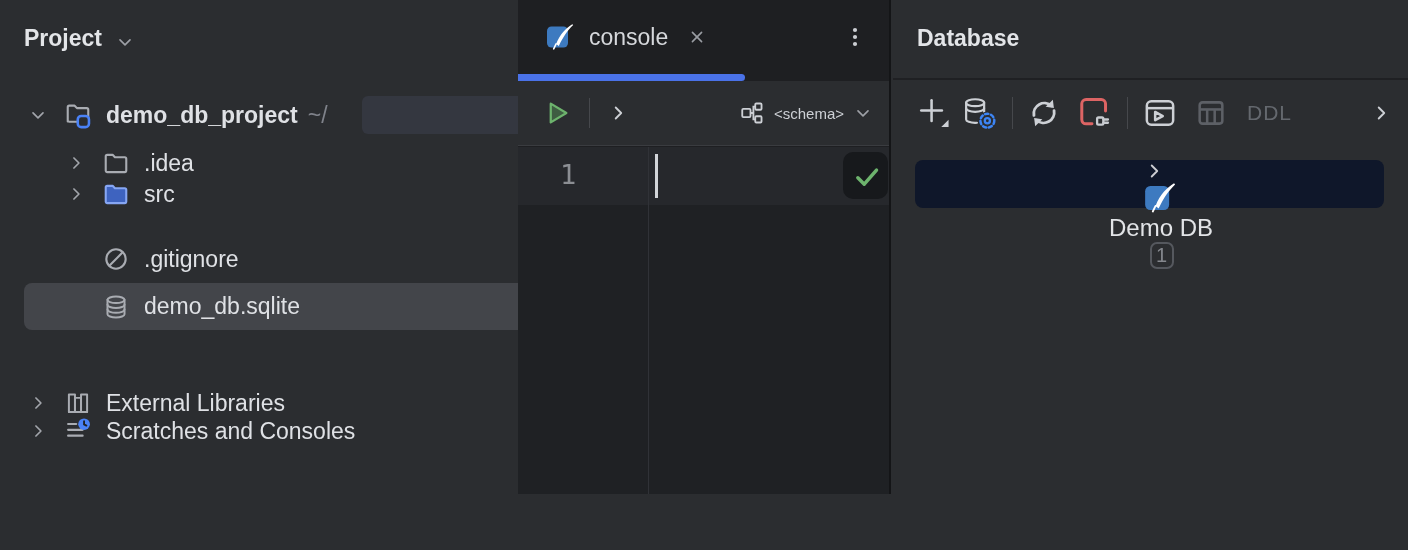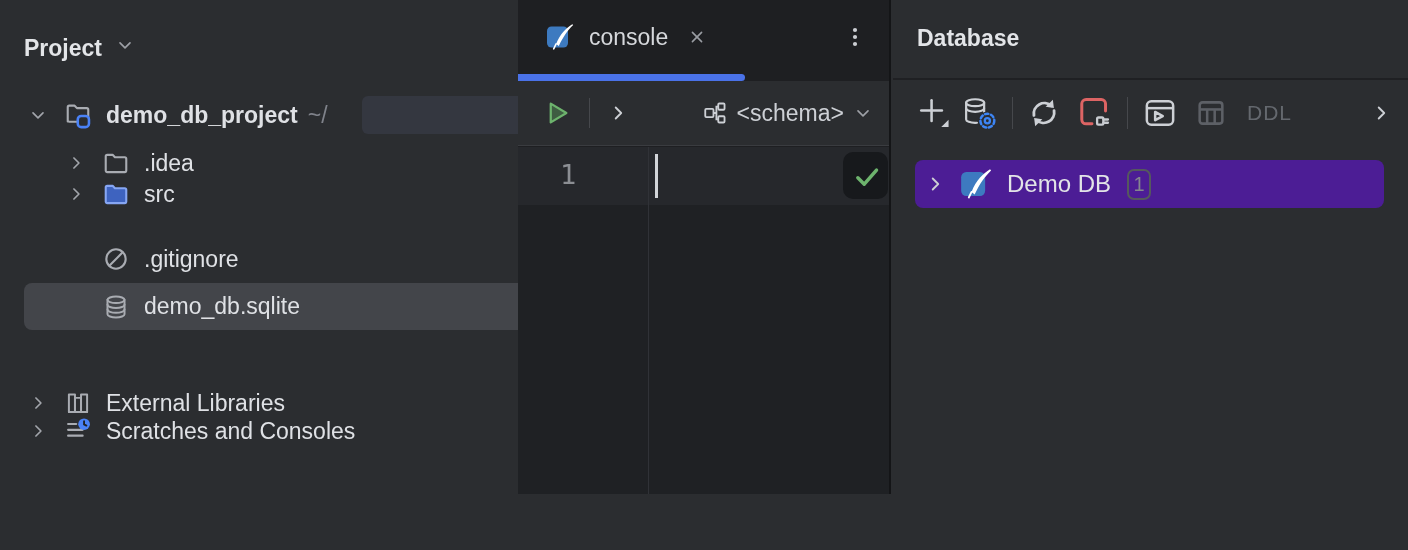--- a/index.html
+++ b/index.html
@@ -3,21 +3,21 @@
 <meta charset="utf-8">
 <style>
   html,body{margin:0;padding:0;background:#1e1f22;}
   .root{position:relative;width:1408px;height:550px;overflow:hidden;
         font-family:"Liberation Sans",sans-serif;background:#2b2d30;
         -webkit-font-smoothing:antialiased;}
   svg{display:block;}
 
   
   .panel-left{position:absolute;left:0;top:0;width:518px;height:550px;background:#2b2d30;}
-  .pp-header{position:absolute;left:24px;top:35px;display:flex;align-items:flex-start;gap:13px;}
+  .pp-header{position:absolute;left:24px;top:25px;display:flex;align-items:flex-end;gap:13px;}
   .pp-title{font-size:23px;font-weight:700;color:#e3e5e8;}
   .hdr-chev{color:#9da0a6;}
   .trow{position:absolute;left:0;width:518px;height:46px;display:flex;align-items:center;color:#dfe1e5;font-size:23px;}
   .chevbox{width:24px;display:flex;justify-content:center;flex:none;color:#a2a5ab;}
   .ibox{width:28px;height:28px;margin-left:14px;flex:none;color:#a9acb2;}
   .tlabel{margin-left:14px;white-space:nowrap;}
   .ind-root{padding-left:26px;text-align:center;}
   .ind-1{padding-left:64px;}
   .ind-0{padding-left:26px;}
   .bold{font-weight:700;}
@@ -34,43 +34,43 @@
   .tab-label{font-size:23px;color:#d6d8dc;}
   .tab-close{color:#9a9da3;margin-left:4px;}
   .kebab{margin-left:auto;color:#ccced3;}
   .tab-underline{position:absolute;top:74px;left:0;width:227px;height:7px;background:#4a72e8;border-radius:0 4px 4px 0;}
   .console-toolbar{position:absolute;top:81px;left:0;right:0;height:65px;background:#2b2d30;
                    border-bottom:1px solid #3a3c40;display:flex;align-items:center;
                    padding:0 16px 0 24px;box-sizing:border-box;}
   .ct-sep{width:1px;height:30px;background:#46484c;margin:0 17px;flex:none;}
   .ct-chev{color:#cdd0d5;}
   .schema-group{margin-left:auto;display:flex;align-items:center;gap:9px;color:#cdd0d5;}
-  .schema-label{font-size:23px;}
+  .schema-label{font-size:15px;}
   .schema-chev{color:#9da0a6;}
   .editor{position:absolute;top:147px;left:0;right:0;bottom:0;background:#1f2124;}
   .cur-line{position:absolute;top:0;left:0;right:0;height:58px;background:#26282c;}
   .gutter-divider{position:absolute;top:0;bottom:0;left:130px;width:1px;background:#303237;}
   .lnum{position:absolute;left:42px;top:12px;font-family:"DejaVu Sans Mono",monospace;font-size:27px;color:#8b8e93;}
   .caret{position:absolute;left:137px;top:7px;width:3px;height:44px;background:#d2d5d9;}
   .check-widget{position:absolute;left:325px;top:5px;width:45px;height:47px;background:#17191c;
                 border-radius:10px;display:flex;align-items:center;justify-content:center;}
 
   
   .panel-right{position:absolute;left:893px;top:0;width:515px;height:538px;background:#2b2d30;}
   .db-title{position:absolute;left:24px;top:25px;font-size:23px;font-weight:700;color:#e3e5e8;}
   .db-divider{position:absolute;top:78px;left:0;right:0;height:2px;background:#1f2023;}
   .db-toolbar{position:absolute;top:80px;left:0;right:0;height:66px;display:flex;align-items:center;
               padding:0 16px 0 24px;box-sizing:border-box;color:#cdd0d5;}
   .dbt-sep{width:1px;height:32px;background:#46484c;margin:0 13px;flex:none;}
   .ico-dim{color:#5d6066;}
   .ddl-label{margin-left:18px;font-size:21px;color:#64686e;letter-spacing:1px;}
   .dbt-more{margin-left:auto;color:#cdd0d5;}
   .mgl8{margin-left:8px;} .mgl12{margin-left:12px;} .mgl14{margin-left:14px;}
-  .db-row{position:absolute;top:160px;left:22px;width:469px;height:48px;background:#4c1d95;border-radius:8px;
-          display:flex;align-items:center;padding-left:8px;box-sizing:border-box;}
+  .db-row{position:absolute;top:160px;left:22px;width:469px;height:48px;background:#0f172a;border-radius:8px;
+          display:flex;align-items:center;padding-left:8px;box-sizing:border-box;flex-direction:column;}
   .db-row .chevbox{color:#ccced3;}
   .db-ico{width:32px;height:32px;margin-left:13px;flex:none;}
   .db-label{margin-left:15px;font-size:24px;color:#e2e4e7;white-space:nowrap;}
   .db-badge{margin-left:16px;width:24px;height:31px;border:2px solid #55585e;border-radius:7px;
             display:flex;align-items:center;justify-content:center;font-size:20px;color:#84878d;box-sizing:border-box;}
 </style>
 </head>
 <body>
 
 <div class="root">

